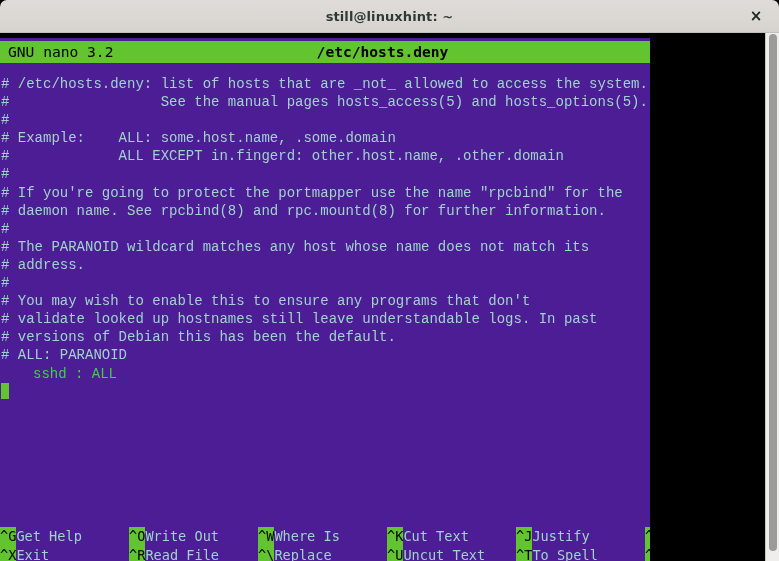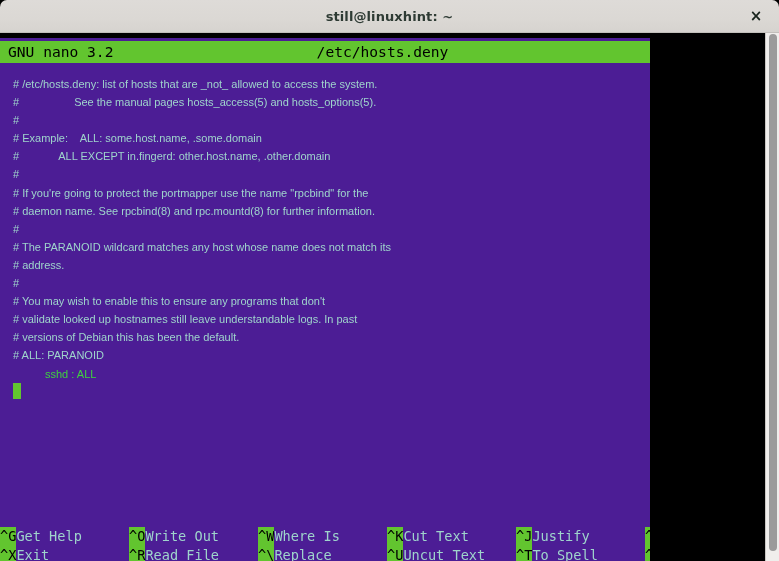--- a/index.html
+++ b/index.html
@@ -89,36 +89,35 @@
     white-space: pre;
     user-select: none;
   }
   .nano-bar .seg {
     position: absolute;
     top: 0;
     height: 22px;
     line-height: 22px;
   }
   .nano-bar .seg-version { left: 8px; }
-  .nano-bar .seg-file    { left: 0; width: 765px; text-align: center; }
+  .nano-bar .seg-file    { left: 0; width: 765px; text-align: center; font-weight: bold; }
   .nano-bar .seg-mod     { right: 8px; }
 
   
   .buffer {
     position: absolute;
     left: 0;
     top: 37px;
     width: 765px;
     height: 440px;
-    font-family: Liberation Sans, sans-serif;
-    font-size: 11px;
+    font-family: Liberation Mono, monospace;
+    font-size: 14px;
     line-height: 18.1px;
     white-space: pre;
     color: #9fd4cc;
-    padding-left: 12px;
   }
   .buffer .line {
     height: 18.1px;
     padding-left: 1px;
     white-space: pre;
   }
   .buffer .line.rule {
     color: #3fd23f;
     margin-left: 32px;
   }

